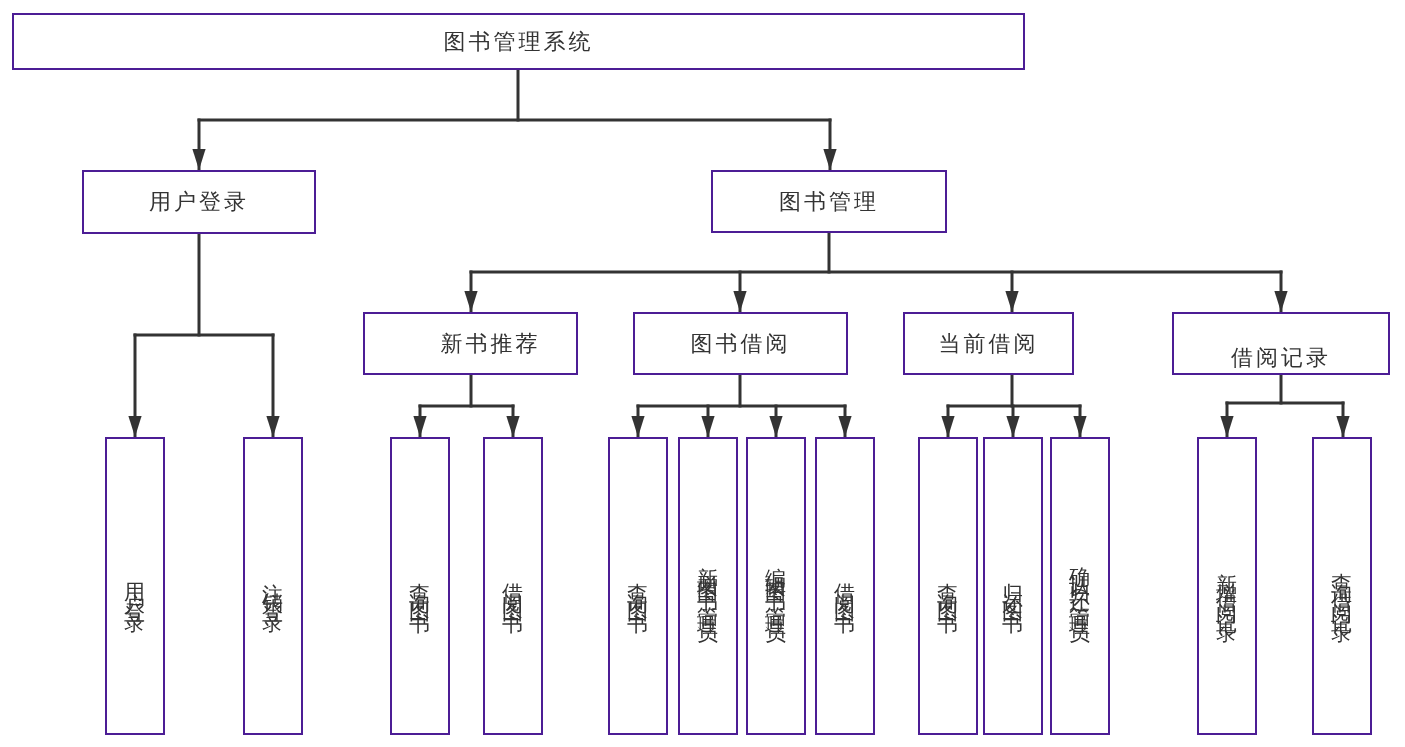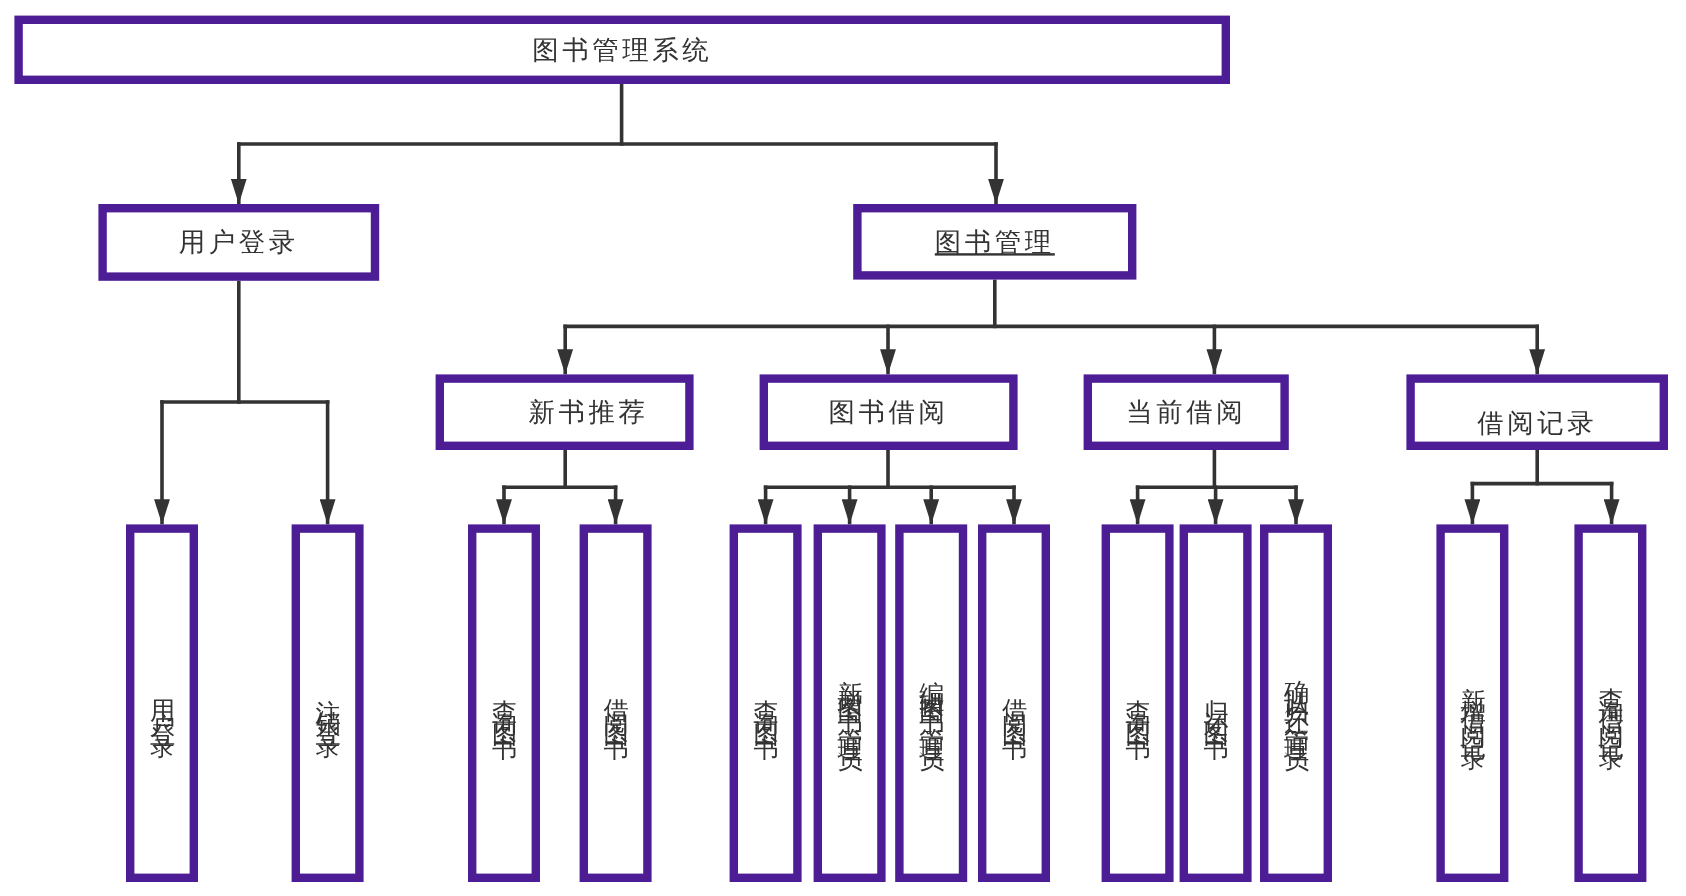--- a/index.html
+++ b/index.html
@@ -5,36 +5,36 @@
   * { box-sizing: border-box; margin: 0; padding: 0; }
   html, body { background: #ffffff; }
   body {
     width: 1405px; height: 747px; overflow: hidden;
     font-family: "Liberation Sans", "DejaVu Sans", sans-serif;
   }
   .stage { position: relative; width: 1405px; height: 747px; background: #ffffff; }
   svg.connectors { position: absolute; left: 0; top: 0; width: 1405px; height: 747px; }
 
   .node {
-    position: absolute; background: #ffffff; border: 7px solid #4c1d95;
+    position: absolute; background: #ffffff; border: 2px solid #4c1d95;
     display: flex; align-items: center; justify-content: center;
     color: #333333;
   }
   .node.h span { font-size: 22px; letter-spacing: 3px; white-space: nowrap; }
   .node.v span {
     writing-mode: vertical-rl; text-orientation: mixed;
     font-size: 21px; letter-spacing: 10px; line-height: 1;
     white-space: nowrap;
   }
   .node.v.long span { letter-spacing: 8px; }
 
   
   .n-root  { left: 12px;  top: 13px;  width: 1013px; height: 57px; }
   .n-login { left: 82px;  top: 170px; width: 234px;  height: 64px; }
-  .n-mgmt  { left: 711px; top: 170px; width: 236px;  height: 63px; text-decoration: underline; }
+  .n-mgmt  { left: 711px; top: 170px; width: 236px;  height: 63px; }
   .n-rec   { left: 363px; top: 312px; width: 215px;  height: 63px; padding-left: 40px; }
   .n-bor   { left: 633px; top: 312px; width: 215px;  height: 63px; }
   .n-cur   { left: 903px; top: 312px; width: 171px;  height: 63px; }
   .n-recd  { left: 1172px;top: 312px; width: 218px;  height: 63px; align-items: flex-end; }
 
   .leaf { top: 437px; width: 60px; height: 298px; }
   .l1  { left: 105px; }  .l2  { left: 243px; }
   .l3  { left: 390px; }  .l4  { left: 483px; }
   .l5  { left: 608px; }  .l6  { left: 678px; }
   .l7  { left: 746px; }  .l8  { left: 815px; }

